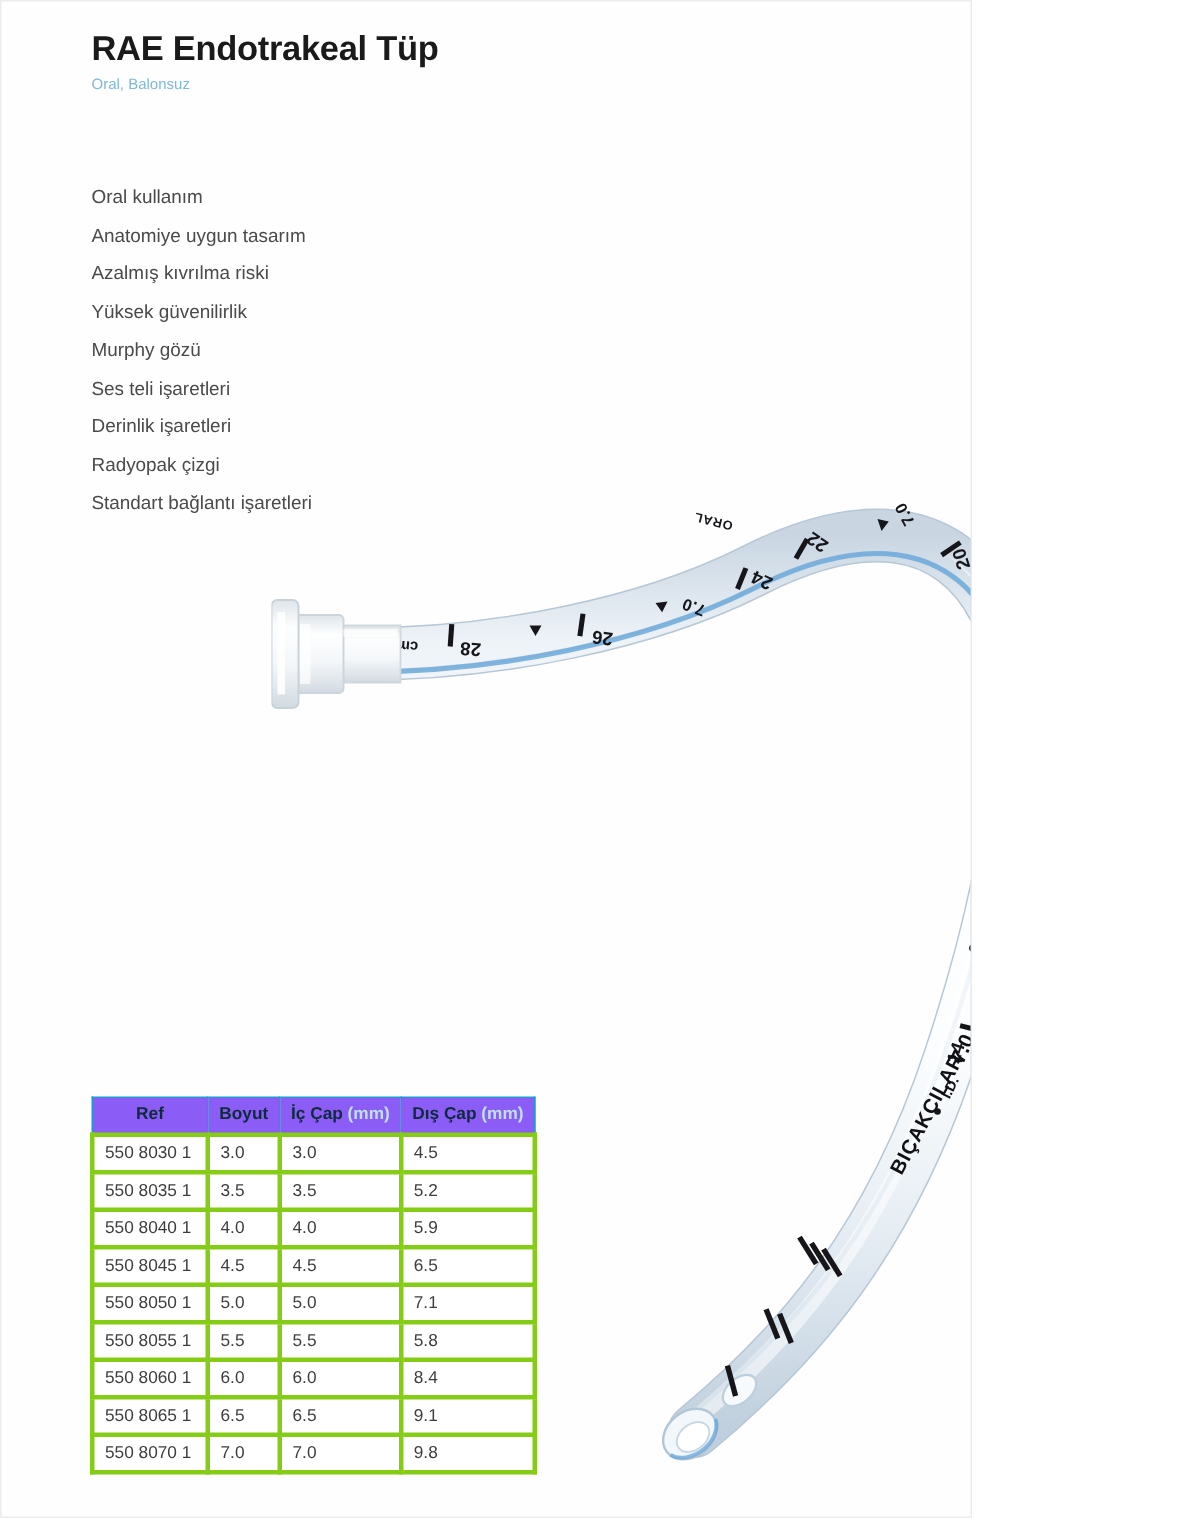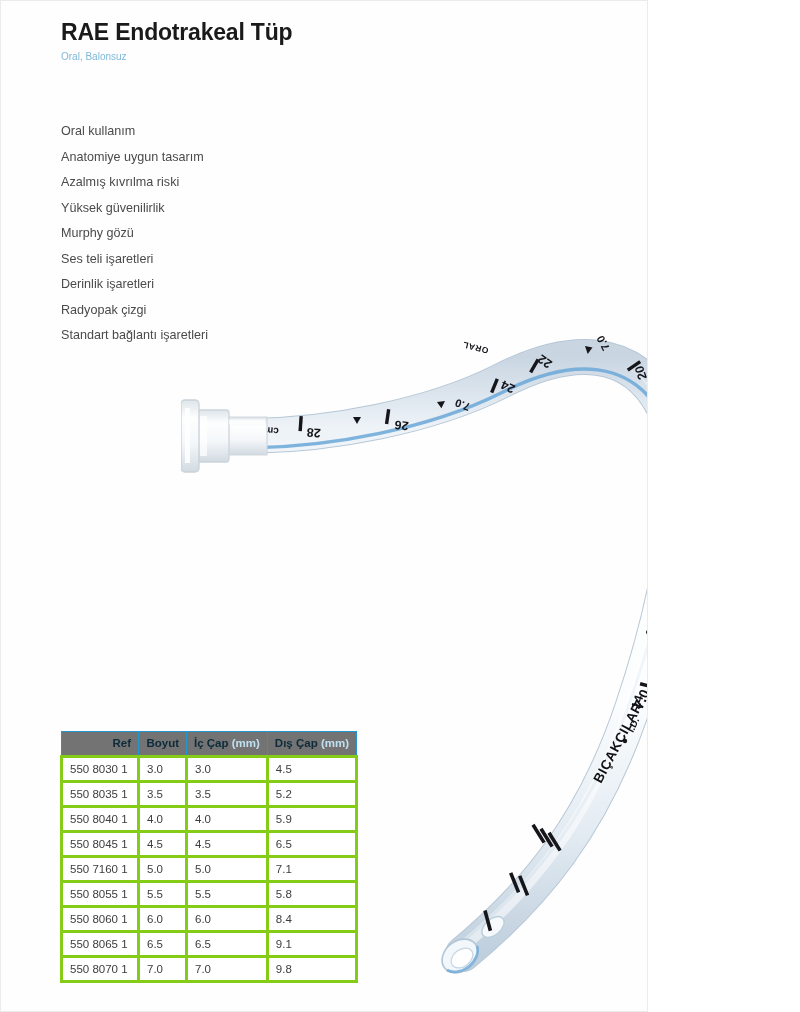--- a/index.html
+++ b/index.html
@@ -58,24 +58,24 @@
 
   
   .spec-table {
     position: absolute;
     left: 59px;
     top: 730px;
     border-collapse: collapse;
     font-size: 11.5px;
   }
   .spec-table th {
-    background: #737373;
+    background: #8b5cf6;
     color: #0d2b3a;
     font-weight: bold;
-    text-align: right;
+    text-align: center;
     padding: 5px 7px 6px 7px;
     border: 1px solid #2196cf;
     white-space: nowrap;
   }
   .spec-table th .unit {
     color: #bfe0f0;
     font-weight: bold;
   }
   .spec-table td {
     padding: 5px 7px;
@@ -299,21 +299,21 @@
         <td>4.0</td>
         <td>5.9</td>
       </tr>
       <tr>
         <td>550 8045 1</td>
         <td>4.5</td>
         <td>4.5</td>
         <td>6.5</td>
       </tr>
       <tr>
-        <td>550 7160 1</td>
+        <td>550 8050 1</td>
         <td>5.0</td>
         <td>5.0</td>
         <td>7.1</td>
       </tr>
       <tr>
         <td>550 8055 1</td>
         <td>5.5</td>
         <td>5.5</td>
         <td>5.8</td>
       </tr>

